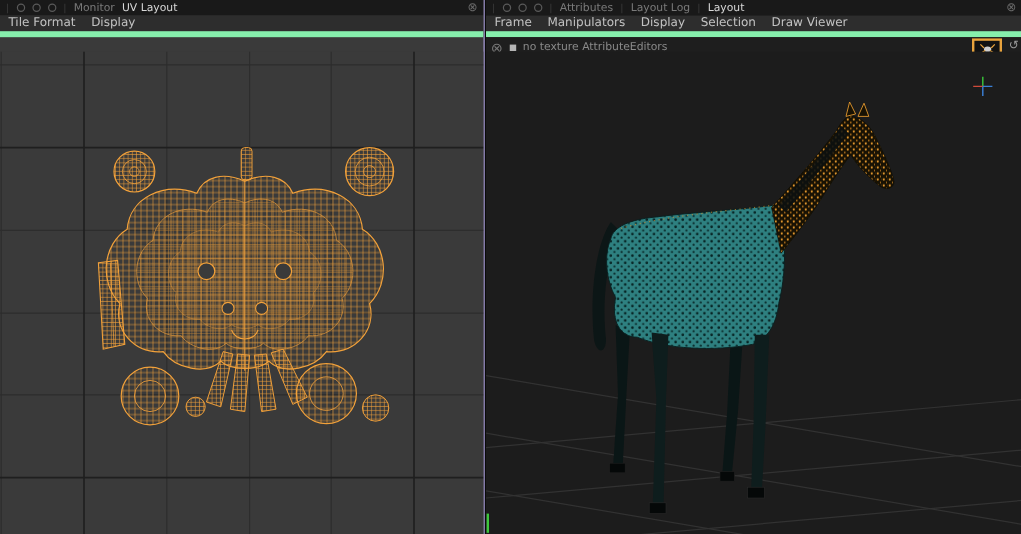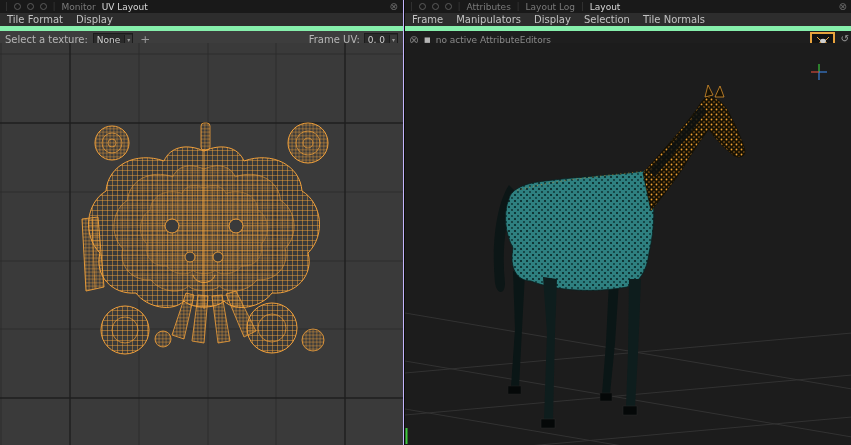--- a/index.html
+++ b/index.html
@@ -49,35 +49,20 @@
       <span class="dot"></span>
       <span class="sep">|</span>
       <span class="tab">Monitor</span>
       <span class="tab active">UV Layout</span>
       <span class="close-btn">⊗</span>
     </div>
     <div class="menubar">
       <span class="menu-item">Tile Format</span>
       <span class="menu-item">Display</span>
     </div>
-    <div class="toolbar">
-      <span>Select a texture:</span>
-      <span class="dd">
-        <span>None</span>
-        <span class="arrow">▾</span>
-      </span>
-      <span class="plus-btn">+</span>
-      <span class="frame-group">
-        <span>Frame UV:</span>
-        <span class="dd">
-          <span>0, 0</span>
-          <span class="arrow">▾</span>
-        </span>
-      </span>
-    </div>
 
     <div class="uv-area">
       <svg width="403" height="402" viewBox="0 0 403 402">
         <defs>
           <pattern id="wireP" width="5" height="5" patternUnits="userSpaceOnUse">
             <path d="M0 2.5 H5 M2.5 0 V5" stroke="#f2a13a" stroke-width="0.55" fill="none" opacity="0.85"></path>
           </pattern>
           <pattern id="wirePd" width="3.5" height="3.5" patternUnits="userSpaceOnUse">
             <path d="M0 1.7 H3.5 M1.7 0 V3.5" stroke="#f2a13a" stroke-width="0.5" fill="none" opacity="0.9"></path>
           </pattern>
@@ -153,26 +138,26 @@
       <span class="tab">Layout Log</span>
       <span class="sep">|</span>
       <span class="tab active">Layout</span>
       <span class="close-btn">⊗</span>
     </div>
     <div class="menubar">
       <span class="menu-item">Frame</span>
       <span class="menu-item">Manipulators</span>
       <span class="menu-item">Display</span>
       <span class="menu-item">Selection</span>
-      <span class="menu-item">Tile Normals</span>
+      <span class="menu-item">Draw Viewer</span>
     </div>
     <div class="statusbar">
       <span class="circle-x">⊗</span>
       <span class="sq">■</span>
-      <span>no active AttributeEditors</span>
+      <span>no texture AttributeEditors</span>
       <span class="tool-highlight">
         <svg width="14" height="10" viewBox="0 0 14 10">
           <ellipse cx="7" cy="6" rx="3" ry="2.2" fill="#cfcfcf"></ellipse>
           <path d="M4,5 L1,2 M10,5 L13,2 M5,7 L2,9 M9,7 L12,9" stroke="#e8a33d" stroke-width="1" fill="none"></path>
         </svg>
       </span>
       <span class="refresh-glyph">↺</span>
     </div>
 
     <div class="view-area">

